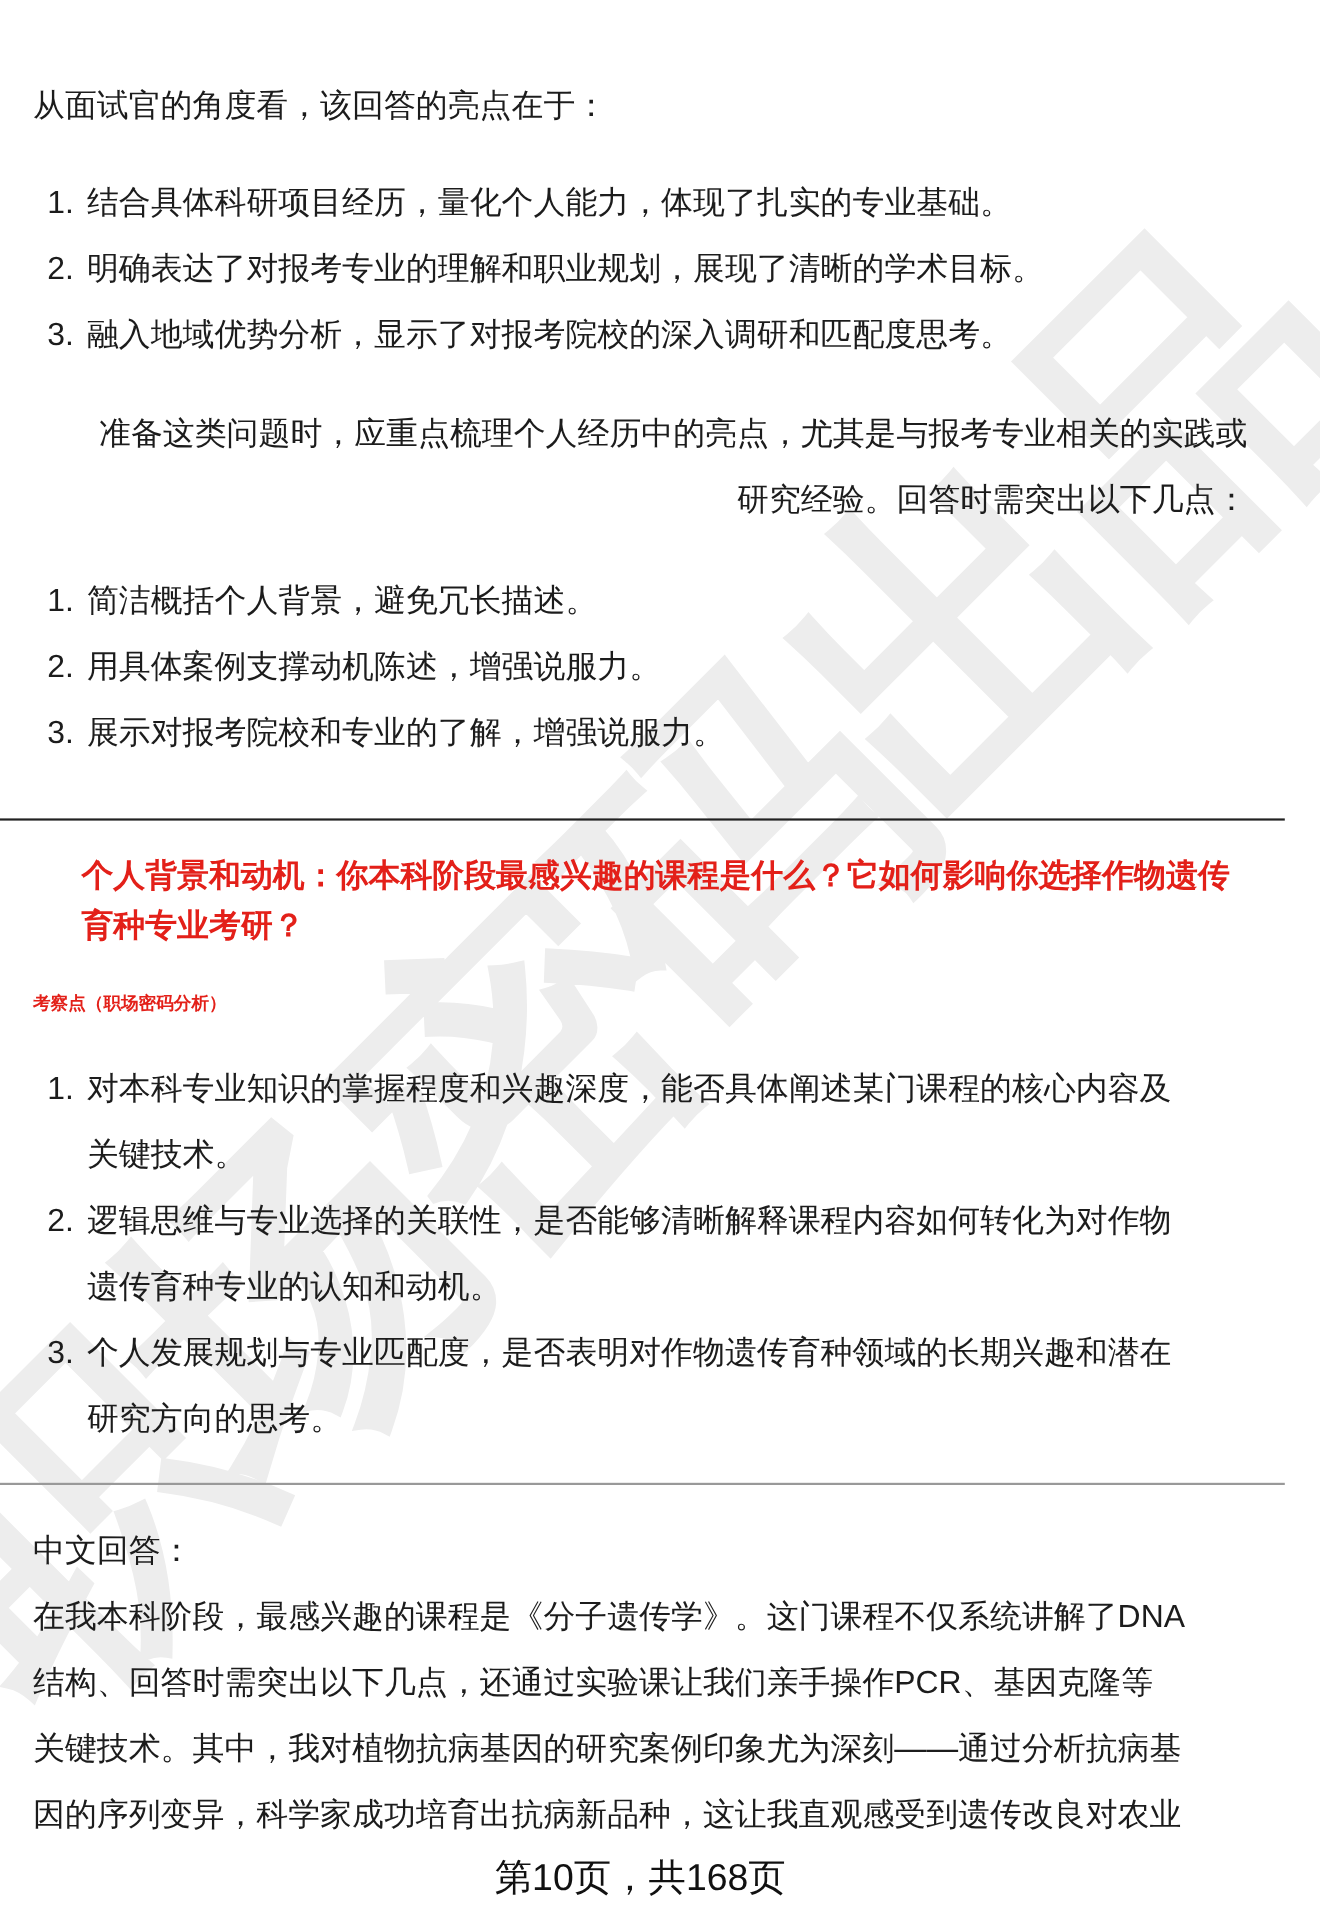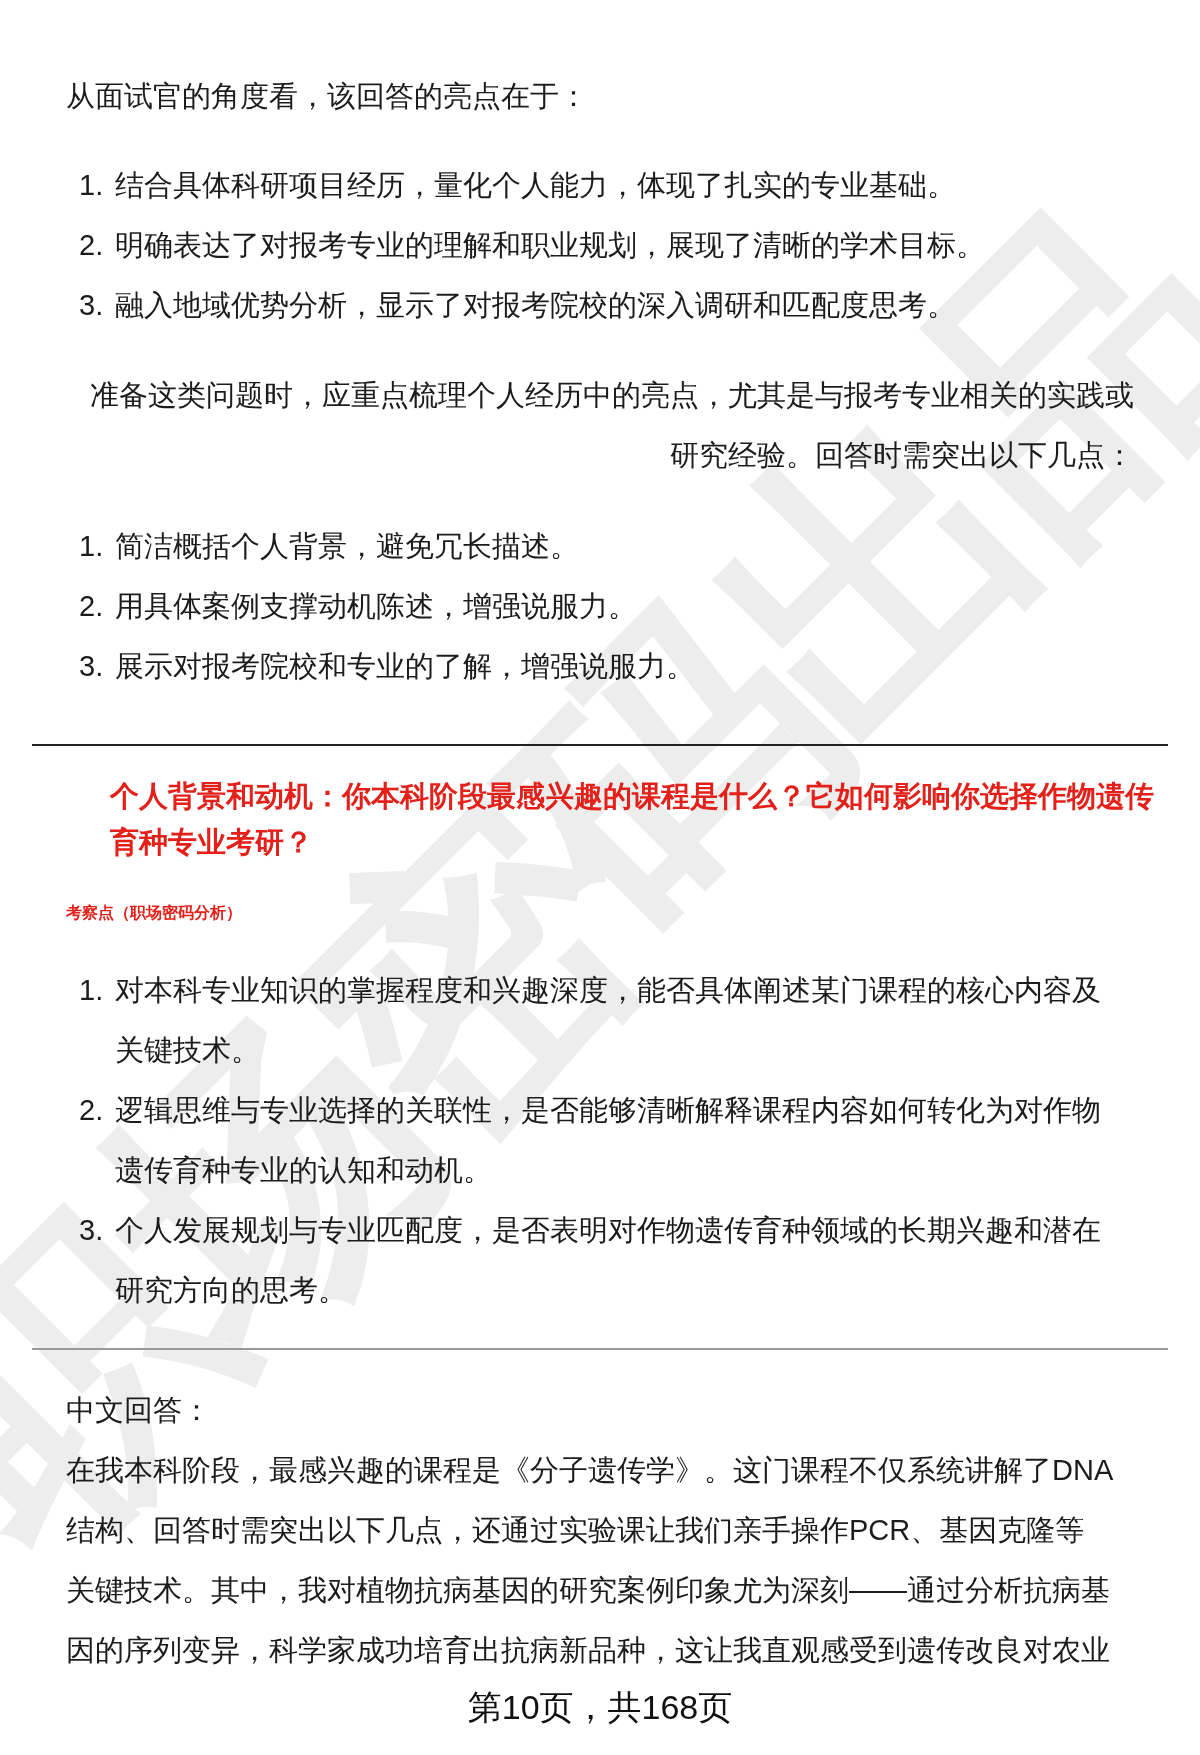--- a/index.html
+++ b/index.html
@@ -28,21 +28,21 @@
     font-weight: 700;
     letter-spacing: -14px;
     color: var(--wm);
     white-space: nowrap;
     z-index: 0;
     user-select: none;
   }
   .content {
     position: relative;
     z-index: 1;
-    padding: 66px 66px 0 66px;
+    padding: 66px 66px 0 30px;
   }
   .line {
     font-size: 29px;
     line-height: 60px;
     white-space: nowrap;
   }
   .li { display: flex; }
   .li .num {
     flex: 0 0 49px;
     box-sizing: border-box;

